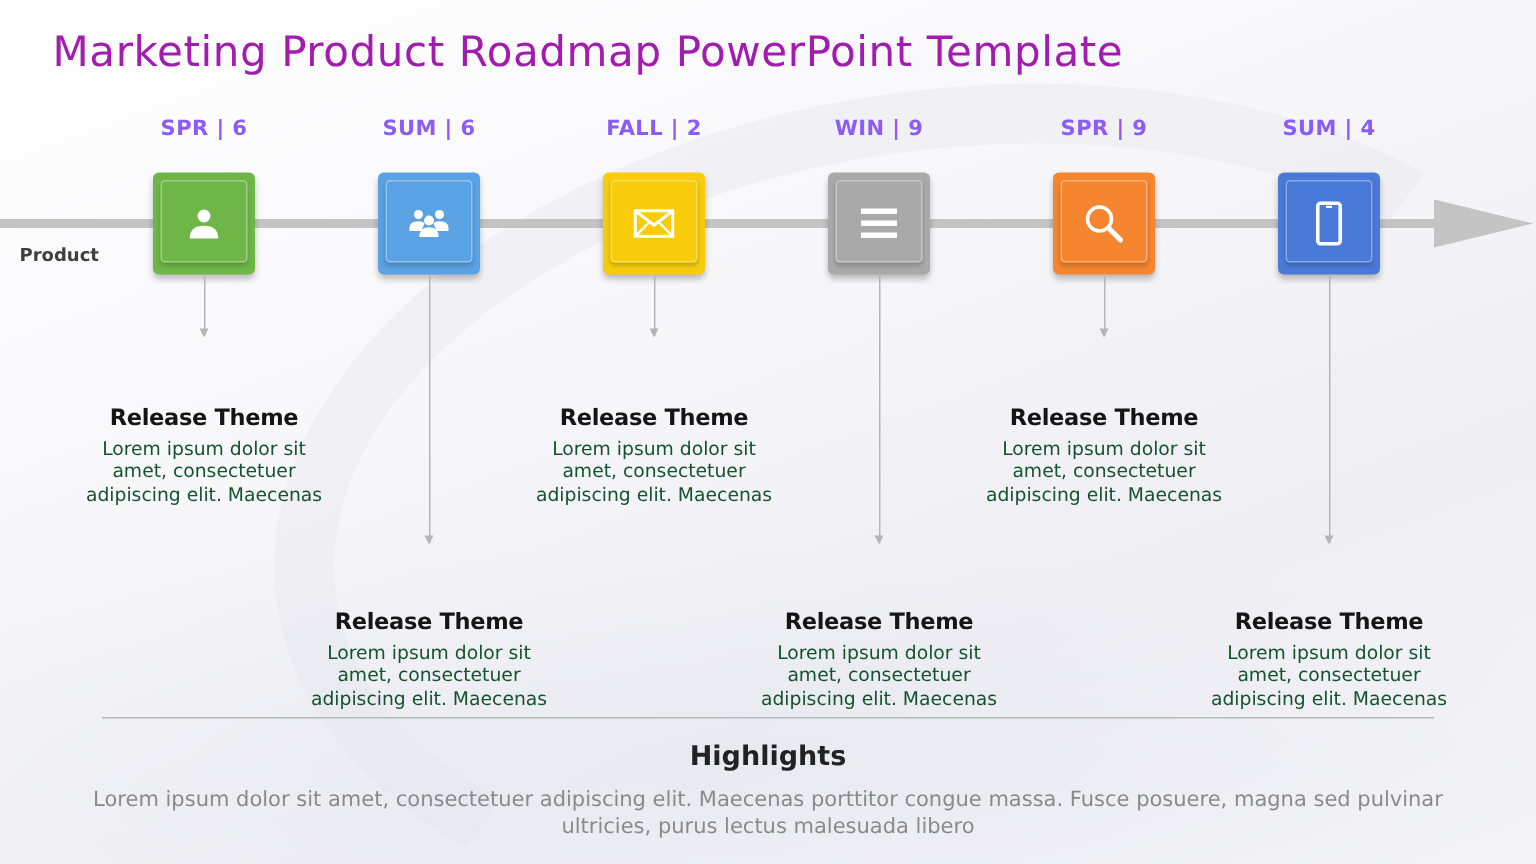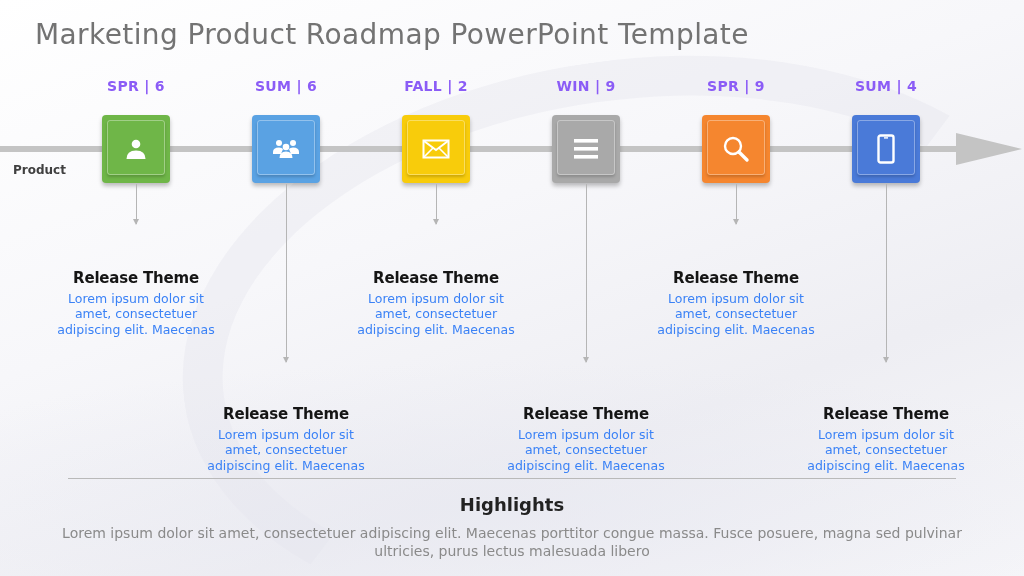--- a/index.html
+++ b/index.html
@@ -18,21 +18,21 @@
       pointer-events: none;
     }
     .bg-swoosh2 {
       position: absolute; left: -200px; top: 360px; width: 1400px; height: 300px;
       border-radius: 50%;
       background: radial-gradient(ellipse at center, rgba(230,231,240,0.6) 0%, rgba(240,240,246,0) 70%);
       pointer-events: none;
     }
     .title {
       position: absolute; left: 35px; top: 18px;
-      font-size: 28px; color: #737373; letter-spacing: 0.4px;
+      font-size: 28px; color: #a21caf; letter-spacing: 0.4px;
       font-family: "DejaVu Sans", sans-serif; font-weight: normal;
       white-space: nowrap;
     }
     .timeline-line {
       position: absolute; left: 0; top: 146px; width: 962px; height: 6px;
       background: #c4c4c4;
     }
     .timeline-arrow {
       position: absolute; left: 956px; top: 133px; width: 0; height: 0;
       border-top: 16px solid transparent; border-bottom: 16px solid transparent;
@@ -69,21 +69,21 @@
       border-top: 6px solid #b5b5b5;
     }
     .card {
       position: absolute; width: 170px; margin-left: -85px; text-align: center; margin-top: 32px;
     }
     .card-title {
       font-size: 15px; font-weight: bold; color: #151515; letter-spacing: -0.2px;
       line-height: 20px; white-space: nowrap;
     }
     .card-body {
-      margin-top: 3px; font-size: 12.5px; color: #3b82f6; line-height: 15.3px;
+      margin-top: 3px; font-size: 12.5px; color: #14532d; line-height: 15.3px;
     }
     .divider {
       position: absolute; left: 68px; top: 478px; width: 888px; height: 1px;
       background: #b9b9b9;
     }
     .hl-title {
       position: absolute; left: 0; top: 494px; width: 1024px; text-align: center;
       font-size: 18px; font-weight: bold; color: #222;
     }
     .hl-body {

